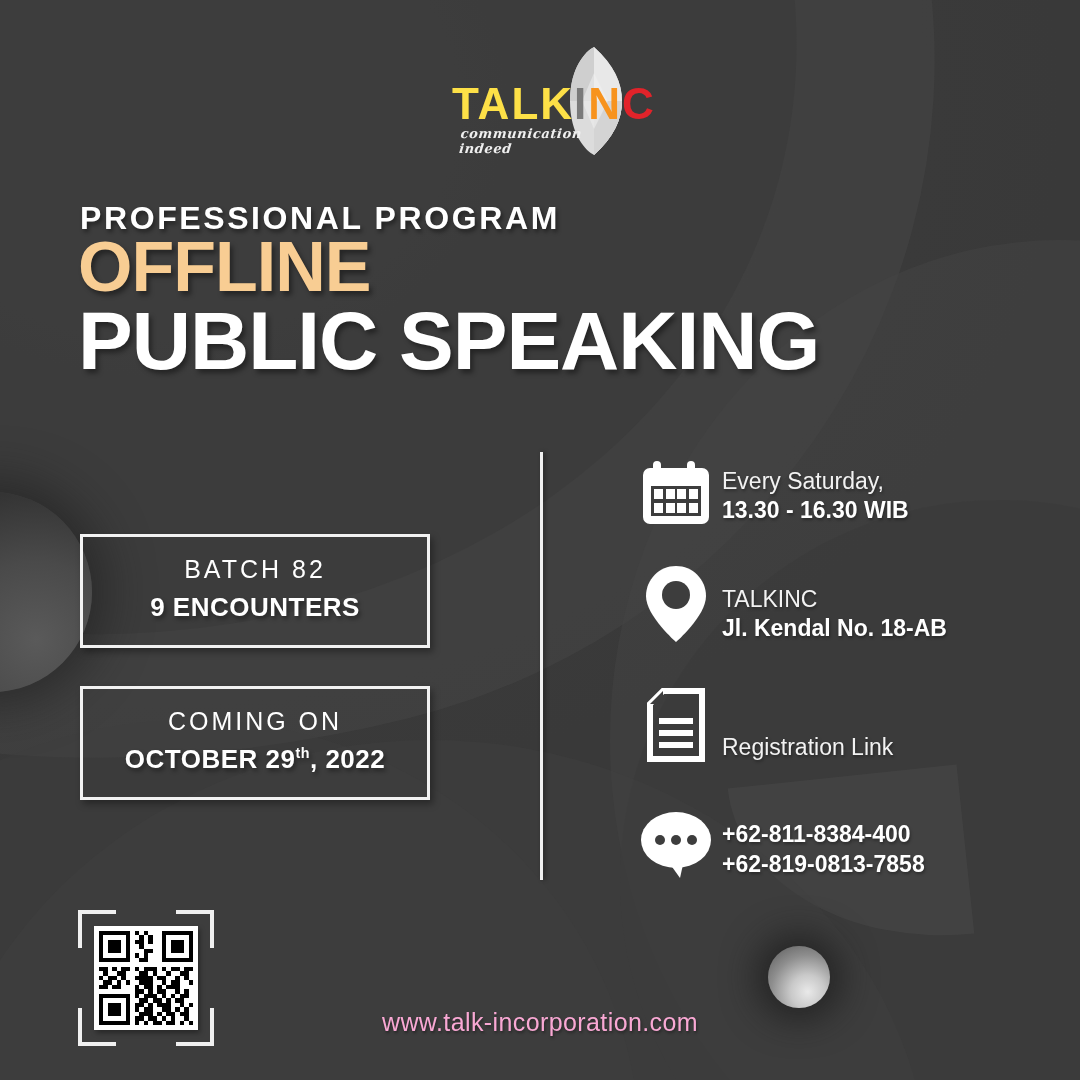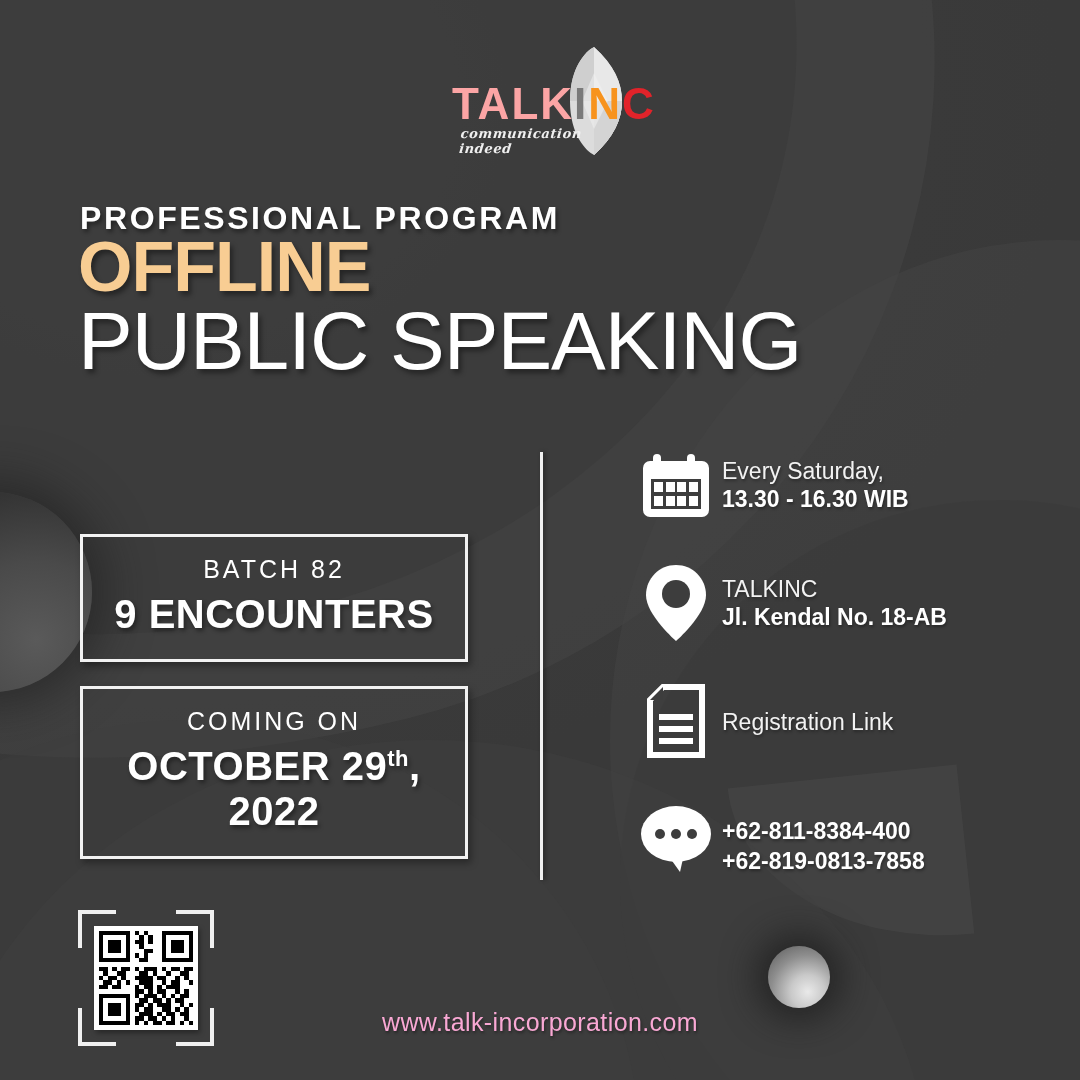--- a/index.html
+++ b/index.html
@@ -114,21 +114,21 @@
   .logo-text {
     position: absolute;
     left: 0; top: 30px;
     font-size: 44px;
     font-weight: 700;
     letter-spacing: 2px;
     line-height: 1;
     white-space: nowrap;
     z-index: 3;
   }
-  .logo-text .t-talk { color: #fca5a5; text-align: right; }
+  .logo-text .t-talk { color: #fde047; text-align: right; }
   .logo-text .t-i { color: #7a7a7a; }
   .logo-text .t-n { color: #f7931e; }
   .logo-text .t-c { color: #e1232a; }
   .logo-tagline {
     position: absolute;
     left: 8px; top: 74px;
     font-size: 13px;
     font-style: italic;
     font-weight: 700;
     letter-spacing: .6px;
@@ -155,49 +155,49 @@
     font-weight: 700;
     letter-spacing: -1px;
     color: #f8cd93;
     line-height: 1;
     text-shadow: 3px 4px 5px rgba(0,0,0,.4);
   }
   .head-2 {
     position: absolute;
     left: 78px; top: 300px;
     font-size: 82px;
-    font-weight: 400;
+    font-weight: 700;
     letter-spacing: -1px;
     color: #ffffff;
     line-height: 1;
     text-shadow: 3px 4px 5px rgba(0,0,0,.4);
   }
 
   
   .info-box {
     position: absolute;
     left: 80px;
-    width: 388px;
+    width: 350px;
     border: 3px solid #f2f2f2;
     box-sizing: border-box;
     text-align: center;
     padding: 18px 10px 22px;
     box-shadow: 3px 4px 7px rgba(0,0,0,.35);
   }
   .box-batch { top: 534px; }
   .box-date  { top: 686px; }
   .box-label {
     font-size: 25px;
     letter-spacing: 3px;
     font-weight: 400;
     color: #ffffff;
     margin-bottom: 8px;
   }
   .box-value {
-    font-size: 40px;
+    font-size: 26px;
     font-weight: 700;
     letter-spacing: .5px;
     color: #ffffff;
     text-shadow: 2px 3px 4px rgba(0,0,0,.4);
   }
   .box-value sup {
     font-size: .55em;
     vertical-align: super;
     margin-top: 44px;
   }
@@ -208,21 +208,21 @@
     left: 540px; top: 452px;
     width: 3px; height: 428px;
     background: #f0f0f0;
     box-shadow: 2px 0 4px rgba(0,0,0,.4);
   }
 
   
   .rows { position: absolute; left: 630px; top: 442px; width: 420px; }
   .row {
     display: flex;
-    align-items: center;
+    align-items: flex-end;
     margin-bottom: 34px;
     min-height: 84px;
   }
   .row-icon {
     width: 92px;
     flex: 0 0 92px;
     display: flex;
     align-items: flex-start;
     justify-content: center;
     padding-top: 2px;

